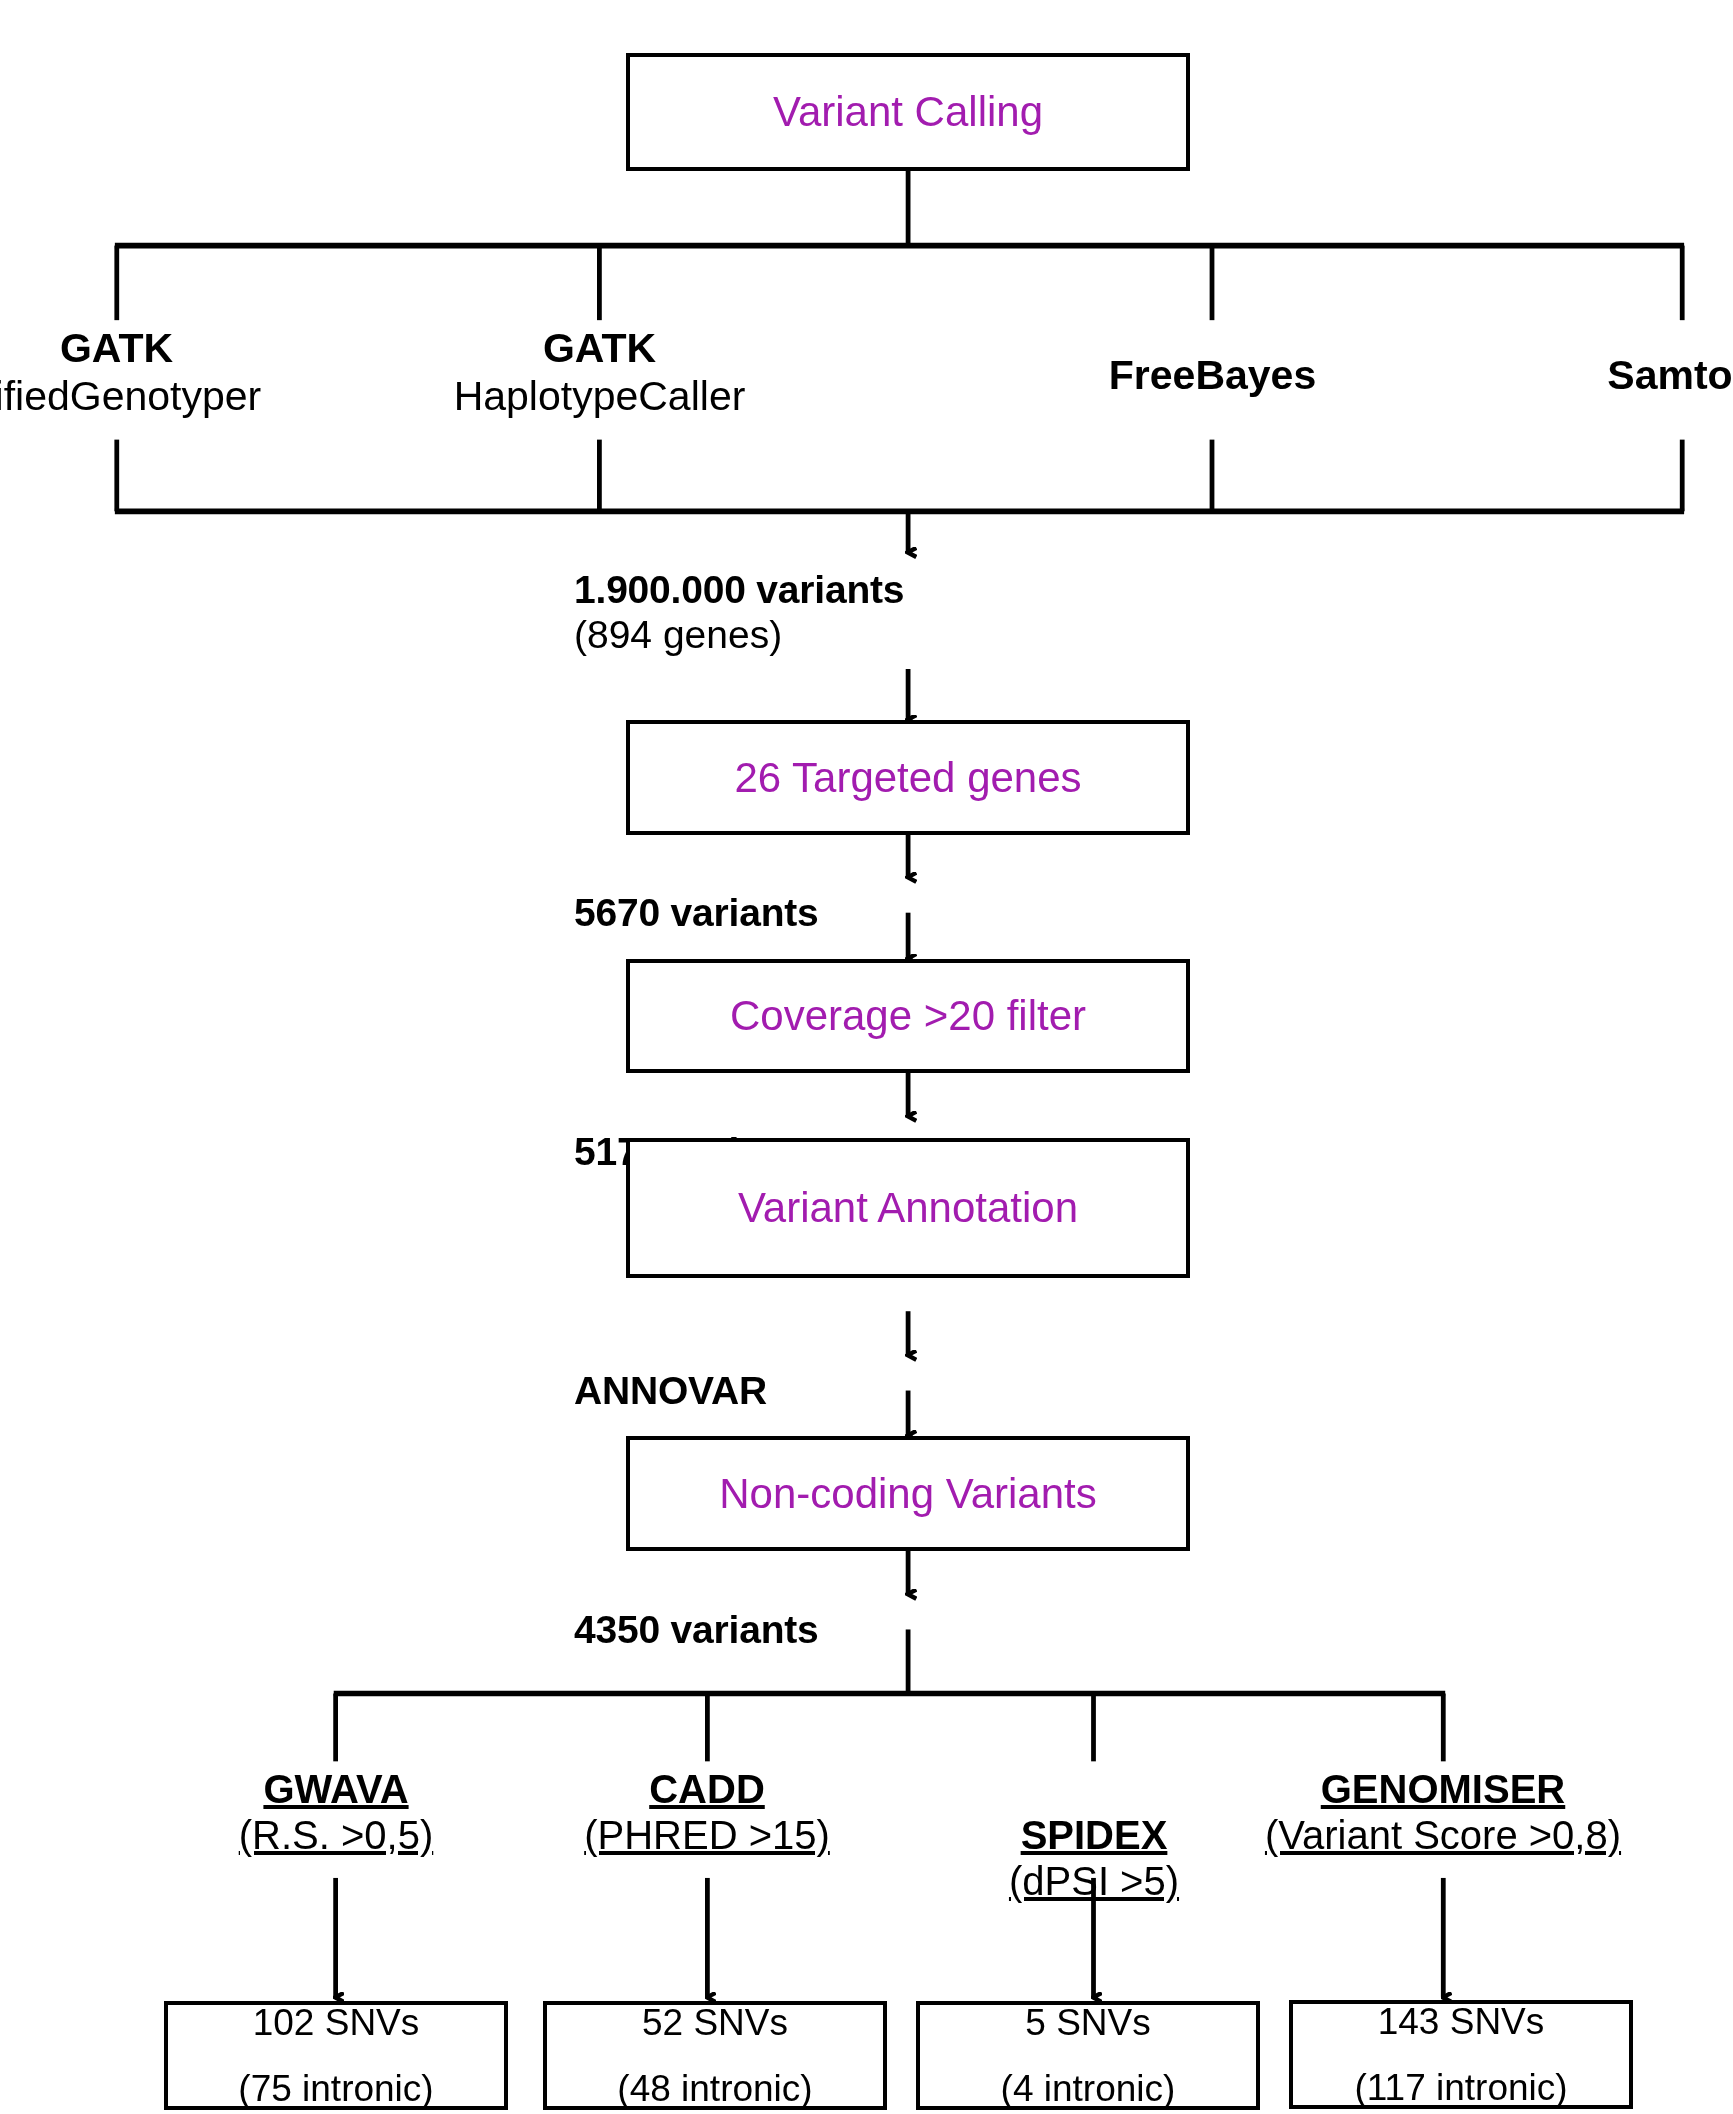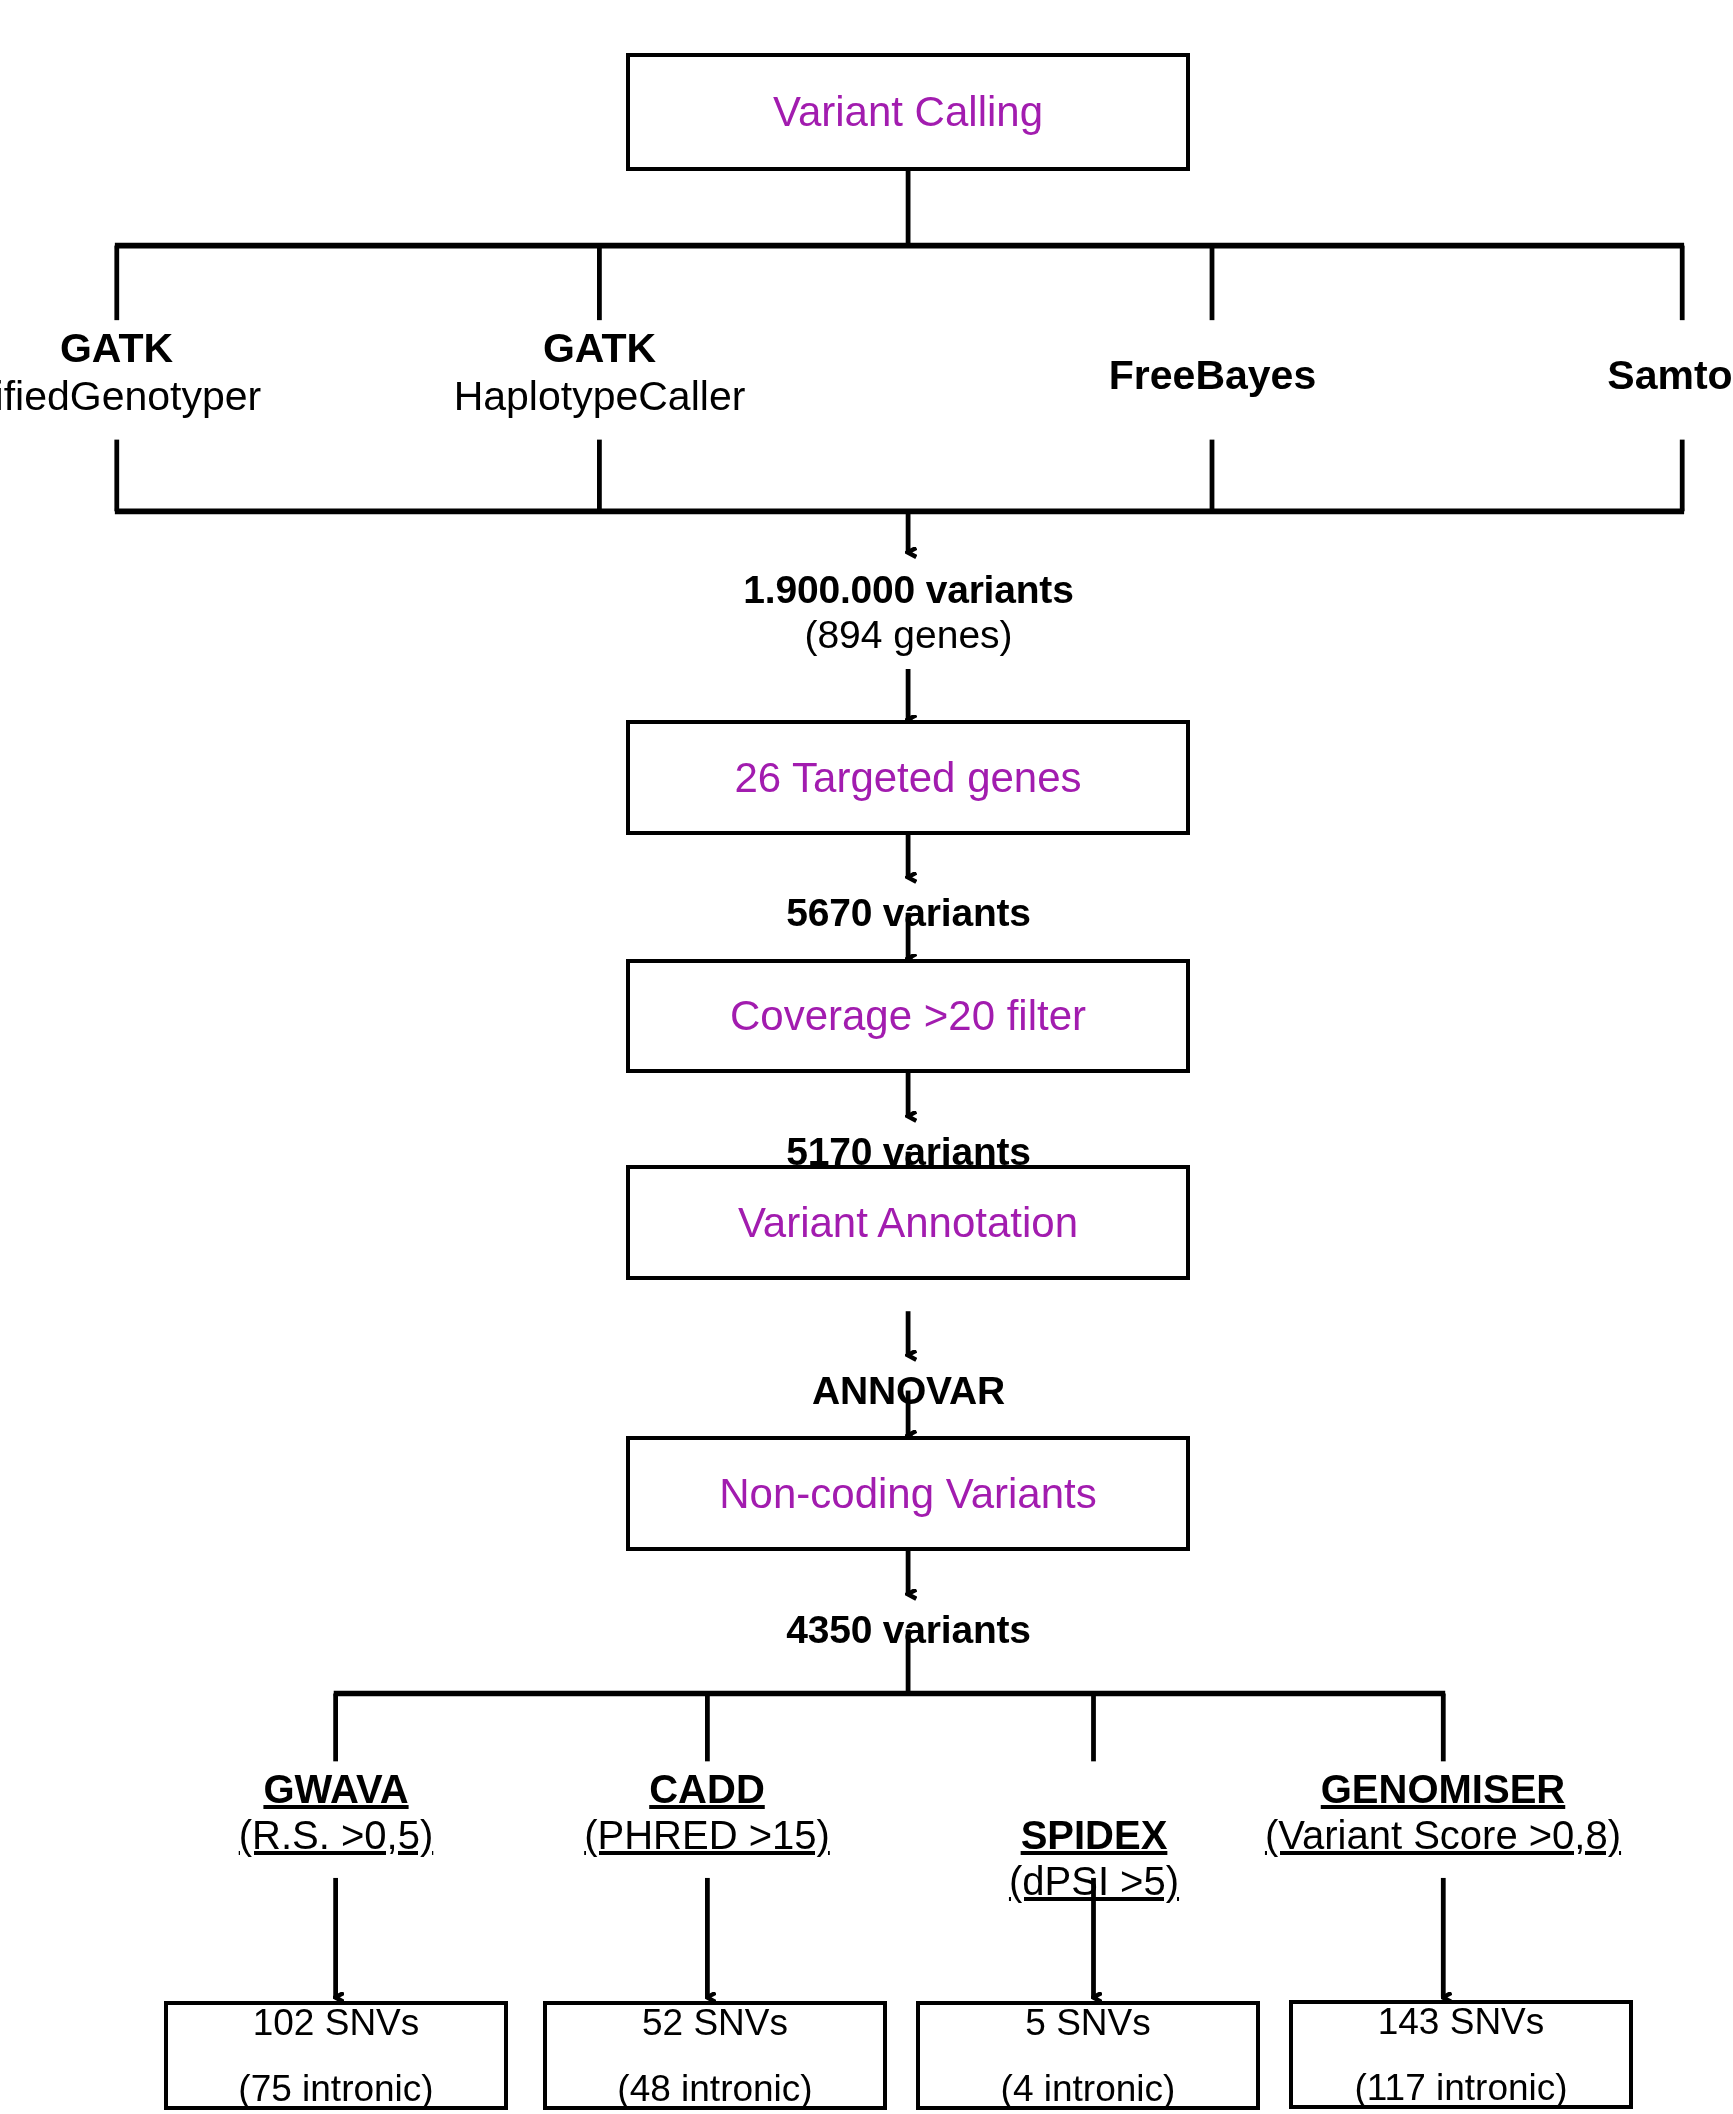--- a/index.html
+++ b/index.html
@@ -55,21 +55,20 @@
   }
   .result-box .line1,
   .result-box .line2 {
     font-size: 37px;
     font-weight: 400;
     line-height: 1.22;
     white-space: nowrap;
   }
   .edge-label {
     position: absolute;
-    text-align: center;
     white-space: nowrap;
     line-height: 1.15;
   }
   .edge-label .strong {
     display: block;
     font-size: 39px;
     font-weight: bold;
     letter-spacing: -0.2px;
   }
   .edge-label .plain {
@@ -209,21 +208,21 @@
     <span class="strong">5670 variants</span>
   </div>
 
   <div class="node-box" style="left:626px; top:959px; width:564px; height:114px;">
     <span class="label">Coverage &gt;20 filter</span>
   </div>
   <div class="edge-label" style="left:574px; top:1130px; width:669px;">
     <span class="strong">5170 variants</span>
   </div>
 
-  <div class="node-box" style="left:626px; top:1165px; width:564px; height:115px;">
+  <div class="node-box" style="left:626px; top:1138px; width:564px; height:140px;">
     <span class="label">Variant Annotation</span>
   </div>
   <div class="edge-label" style="left:574px; top:1369px; width:669px;">
     <span class="strong">ANNOVAR</span>
   </div>
 
   <div class="node-box" style="left:626px; top:1436px; width:564px; height:115px;">
     <span class="label">Non-coding Variants</span>
   </div>
   <div class="edge-label" style="left:574px; top:1608px; width:669px;">

